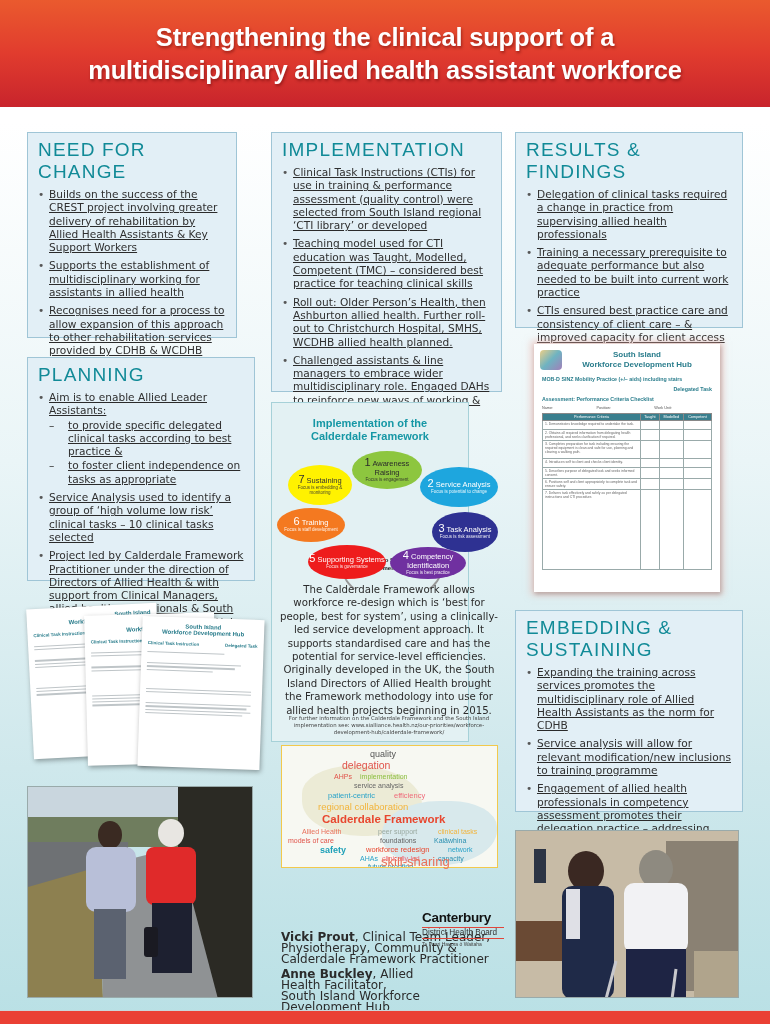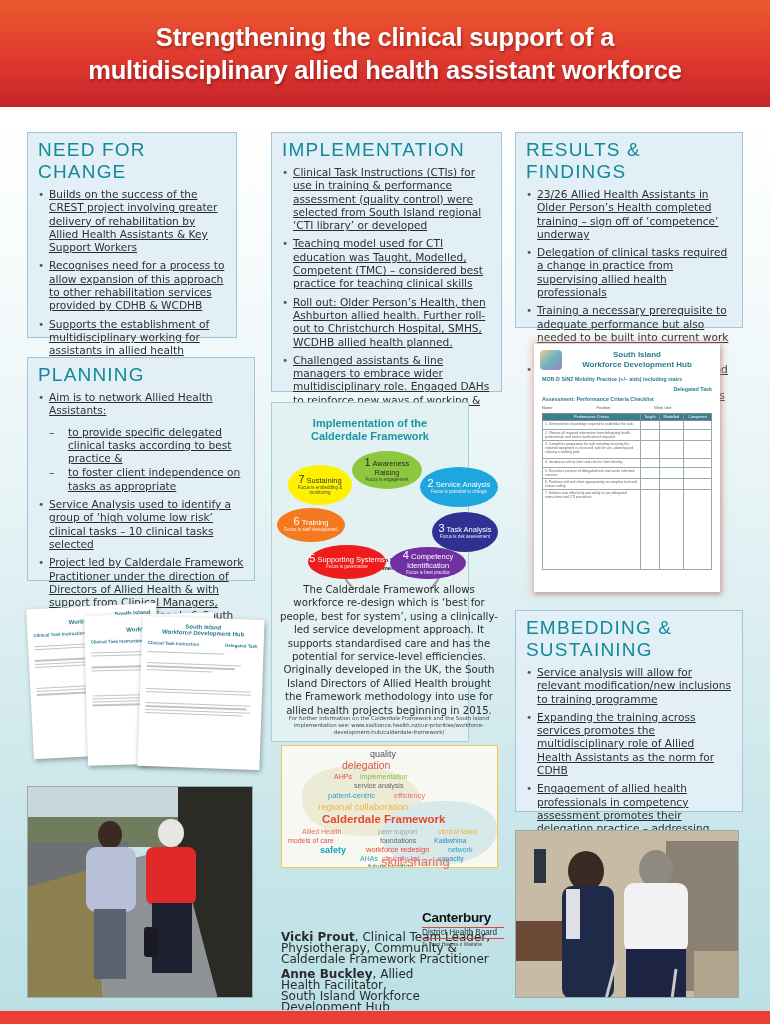--- a/index.html
+++ b/index.html
@@ -39,21 +39,21 @@
   }
   ul.bul { list-style: none; text-decoration: underline; }
   ul.bul > li {
     position: relative; padding-left: 11px;
     font-size: 10.6px; line-height: 13.3px; margin-bottom: 5px;
     color: #2f2f2f;
   }
   ul.bul > li::before {
     content: "•"; position: absolute; left: 0; top: 0; color: #555;
   }
-  ul.sub { list-style: none; margin-top: 8px; }
+  ul.sub { list-style: none; margin-top: 1px; }
   ul.sub > li {
     position: relative; padding-left: 22px; margin-left: -3px;
     font-size: 10.6px; line-height: 13.3px; margin-bottom: 1px;
   }
   ul.sub > li::before { content: "–"; position: absolute; left: 3px; top: 0; }
 
   
   .cf-panel {
     position: absolute; left: 271px; top: 402px; width: 198px; height: 340px;
     background: #e3f1f3; border: 1px solid #a6d1d8;
@@ -145,31 +145,31 @@
   <h1>
     <span>Strengthening the clinical support of a</span><br>
     <span>multidisciplinary allied health assistant workforce</span>
   </h1>
 </div>
 
 <div class="box" style="left:27px; top:132px; width:210px; height:206px;">
   <h2>NEED FOR CHANGE</h2>
   <ul class="bul">
     <li>Builds on the success of the CREST project involving greater delivery of rehabilitation by Allied Health Assistants &amp; Key Support Workers</li>
+    <li>Supports the establishment of multidisciplinary working for assistants in allied health</li>
     <li>Recognises need for a process to allow expansion of this approach to other rehabilitation services provided by CDHB &amp; WCDHB</li>
-    <li>Supports the establishment of multidisciplinary working for assistants in allied health</li>
     <li>In line with Allied Health strategic direction</li>
   </ul>
 </div>
 
 <div class="box" style="left:27px; top:357px; width:228px; height:224px;">
   <h2>PLANNING</h2>
   <ul class="bul">
     <li>
-      <span>Aim is to network Allied Health Assistants:</span>
+      <span>Aim is to enable Allied Leader Assistants:</span>
       <ul class="sub">
         <li>to provide specific delegated clinical tasks according to best practice &amp;</li>
         <li>to foster client independence on tasks as appropriate</li>
       </ul>
     </li>
     <li>Service Analysis used to identify a group of ‘high volume low risk’ clinical tasks – 10 clinical tasks selected</li>
     <li>Project led by Calderdale Framework Practitioner under the direction of Directors of Allied Health &amp; with support from Clinical Managers, allied health professionals &amp; South Island Workforce Development Hub.</li>
   </ul>
 </div>
 
@@ -328,21 +328,20 @@
 </div>
 <div class="cdhb">
   <div class="c1">Canterbury</div>
   <div class="c2">District Health Board</div>
   <div class="c3">Te Poari Hauora ō Waitaha</div>
 </div>
 
 <div class="box" style="left:515px; top:132px; width:228px; height:196px;">
   <h2>RESULTS &amp; FINDINGS</h2>
   <ul class="bul">
-    <li>23/26 Allied Health Assistants in Older Person’s Health completed training – sign off of ‘competence’ underway</li>
     <li>Delegation of clinical tasks required a change in practice from supervising allied health professionals</li>
     <li>Training a necessary prerequisite to adequate performance but also needed to be built into current work practice</li>
     <li>CTIs ensured best practice care and consistency of client care – &amp; improved capacity for client access to care</li>
   </ul>
 </div>
 
 <div class="checklist">
   <div class="cl-logo"></div>
   <div class="cl-h1">South Island</div>
   <div class="cl-h1">Workforce Development Hub</div>
@@ -409,22 +408,22 @@
     </tbody>
   </table>
 </div>
 
 <div class="box" style="left:515px; top:610px; width:228px; height:202px;">
   <h2>
     <span>EMBEDDING &amp;</span><br>
     <span>SUSTAINING</span>
   </h2>
   <ul class="bul">
+    <li>Expanding the training across services promotes the multidisciplinary role of Allied Health Assistants as the norm for CDHB</li>
     <li>Service analysis will allow for relevant modification/new inclusions to training programme</li>
-    <li>Expanding the training across services promotes the multidisciplinary role of Allied Health Assistants as the norm for CDHB</li>
     <li>Engagement of allied health professionals in competency assessment promotes their delegation practice – addressing barriers to change</li>
   </ul>
 </div>
 
 <div class="photo" style="left:515px; top:830px; width:224px; height:168px;">
   <svg width="224" height="168" viewBox="0 0 224 168">
     <rect width="224" height="168" fill="#c7bba6"></rect>
     <rect x="150" y="10" width="74" height="150" fill="#8a8173"></rect>
     <rect x="0" y="90" width="50" height="40" fill="#6a4a34"></rect>
     <rect x="18" y="18" width="12" height="34" fill="#2c3444"></rect>

